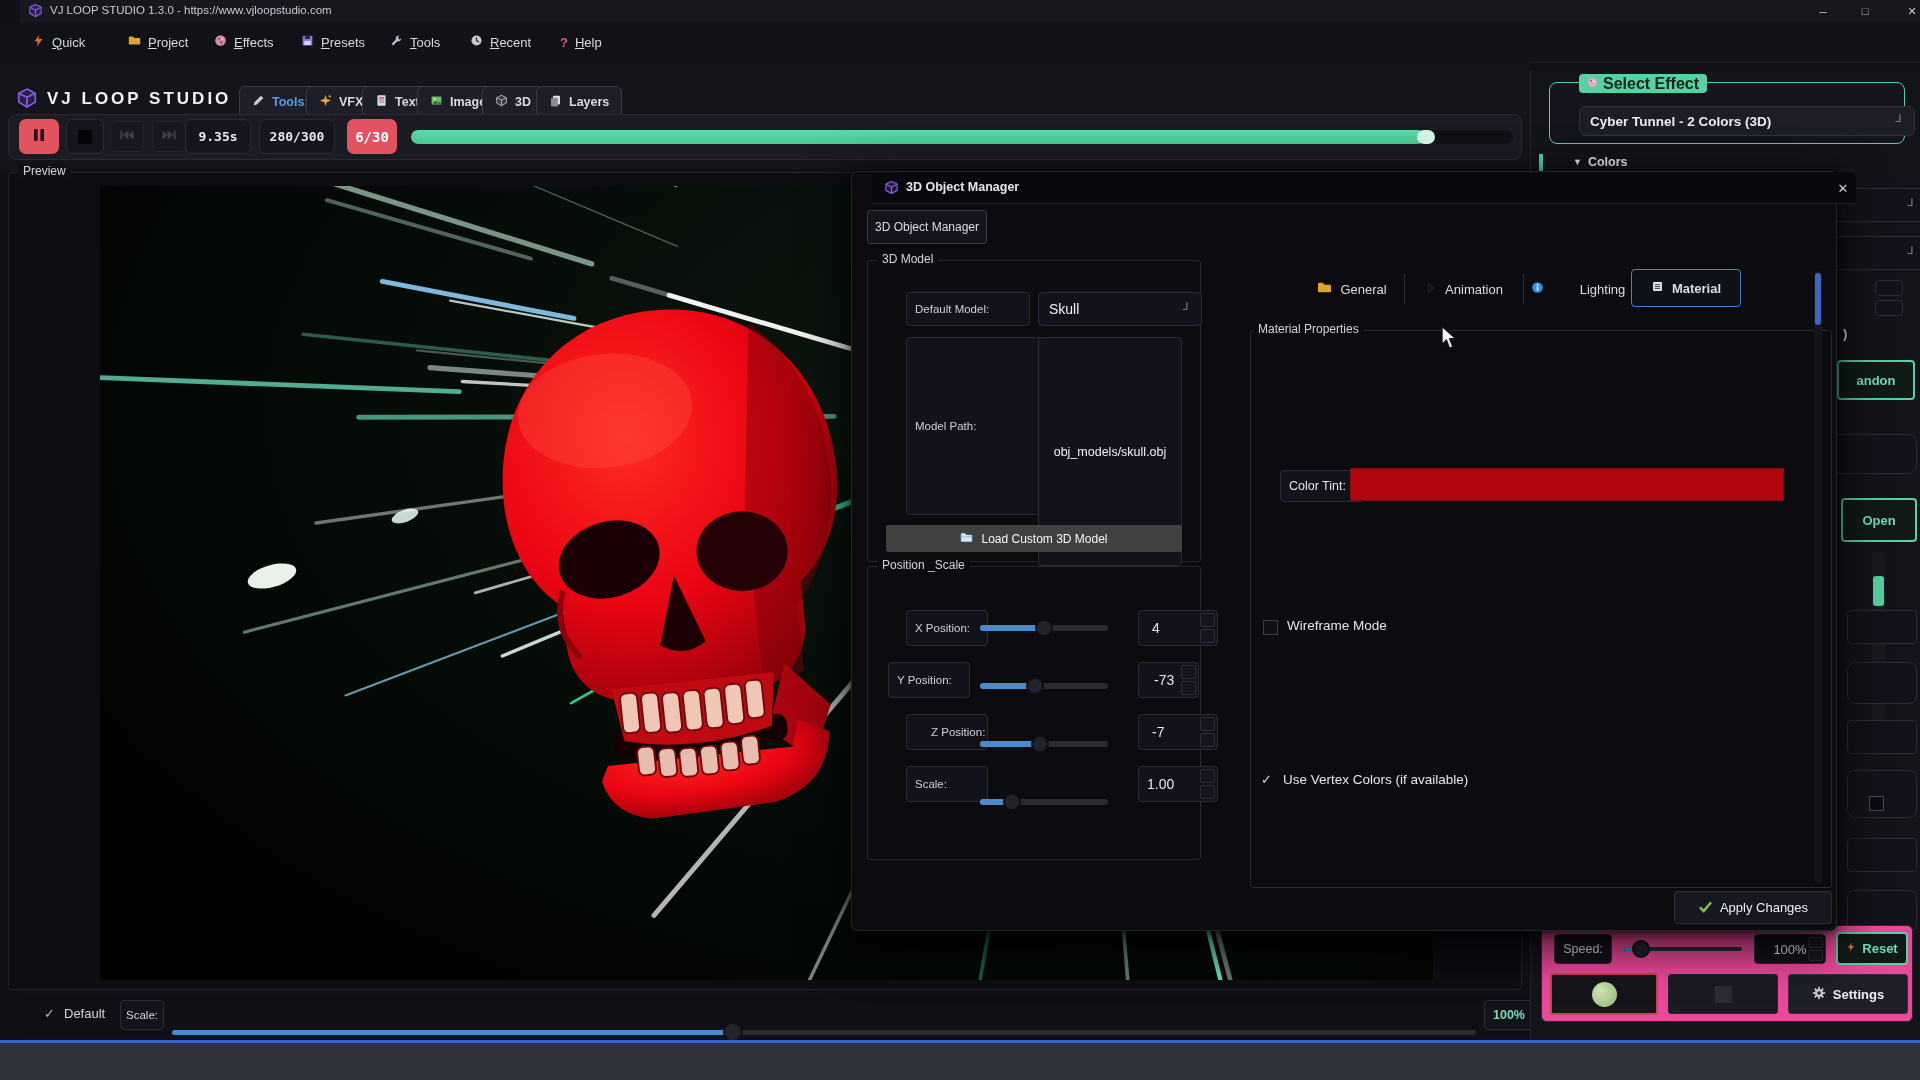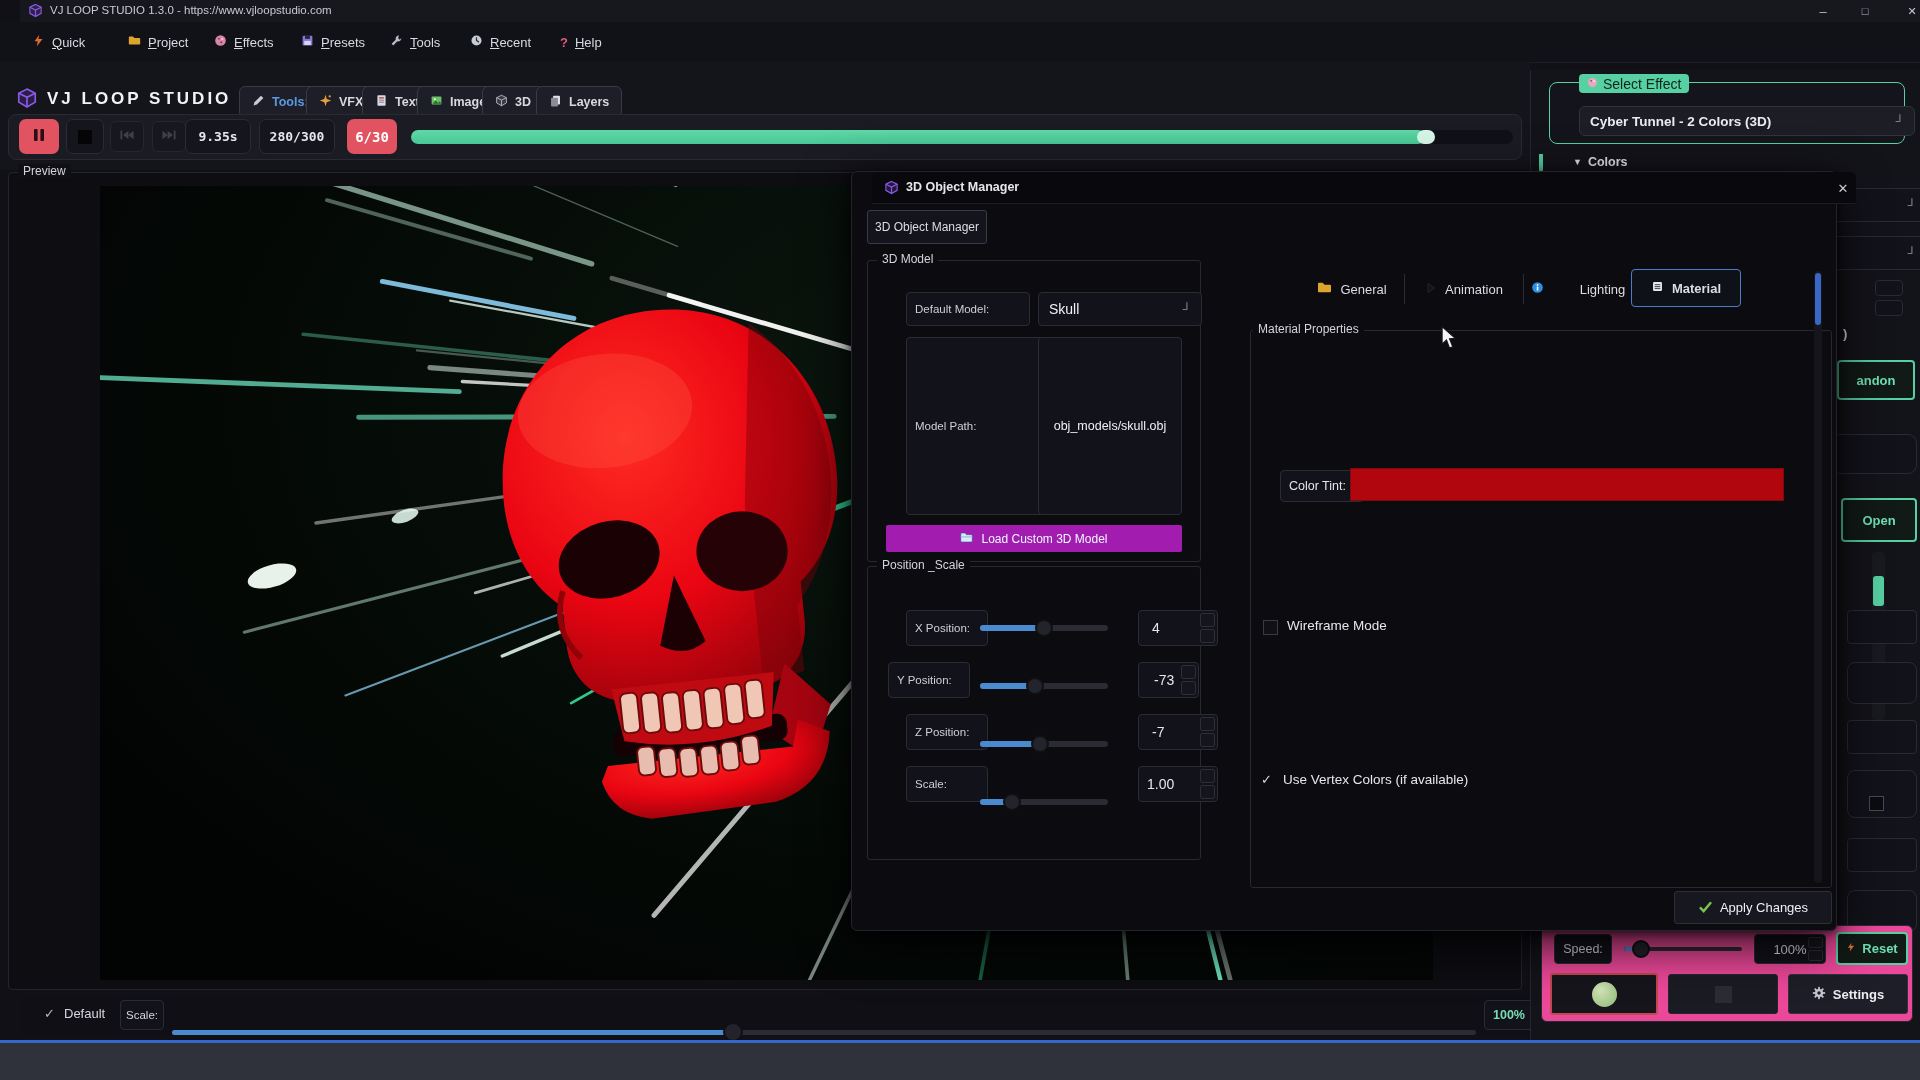--- a/index.html
+++ b/index.html
@@ -356,21 +356,21 @@
   </div>
 
   <div class="abs" style="left:1530px;top:70px;width:390px;height:970px;background:#13131a;border-left:1px solid #262630;box-sizing:border-box;">
     <div class="abs" style="left:18px;top:12px;width:356px;height:62px;border:1.5px solid #57d0a2;border-radius:8px;background:#14141c;box-sizing:border-box;"></div>
     <div class="abs flexc" style="left:28px;top:4px;height:19px;padding:0 8px;background:#57d0a2;border-radius:4px;gap:5px;">
       <span><svg width="11" height="11" viewBox="0 0 16 16">
             <circle cx="8" cy="8" r="6.5" fill="#e8a8c0"></circle>
             <circle cx="6" cy="5.7" r="1.2" fill="#8a3a5a"></circle>
             <circle cx="10.3" cy="6" r="1.2" fill="#fff"></circle>
           </svg></span>
-      <span style="font-size:14px;font-weight:normal;color:#0f241c;">Select Effect</span>
+      <span style="font-size:16px;font-weight:bold;color:#0f241c;">Select Effect</span>
     </div>
     <div class="abs flexc" style="left:28px;top:36px;width:336px;height:30px;background:#1d1d26;border:1px solid #32323c;border-radius:6px;padding:0 10px;box-sizing:border-box;justify-content:space-between;">
       <span style="font-size:13.5px;font-weight:bold;color:#eaeaf0;">Cyber Tunnel - 2 Colors (3D)</span>
       <span class="dd-arrow">┘</span>
     </div>
     <div class="abs" style="left:8px;top:84px;width:4px;height:20px;background:#57d0a2;"></div>
     <div class="abs flexc" style="left:22px;top:85px;gap:6px;">
       <span style="font-size:9px;color:#e0e0e8;">▼</span>
       <span style="font-size:12.5px;font-weight:bold;color:#e4e4ea;">Colors</span>
     </div>
@@ -473,24 +473,24 @@
       <div class="abs bx flexc lbl" style="left:18px;top:31px;width:124px;height:34px;padding-left:8px;">
         <span>Default Model:</span>
       </div>
       <div class="abs bx flexc" style="left:150px;top:31px;width:164px;height:34px;padding:12px 10px;justify-content:space-between;">
         <span style="font-size:14px;color:#f0f0f5;">Skull</span>
         <span class="dd-arrow">┘</span>
       </div>
       <div class="abs bx flexc lbl" style="left:18px;top:76px;width:146px;height:178px;padding-left:8px;">
         <span>Model Path:</span>
       </div>
-      <div class="abs bx ctr" style="left:170px;top:76px;width:144px;height:178px;">
+      <div class="abs bx ctr" style="left:170px;top:76px;width:144px;height:229px;">
         <span style="font-size:12.5px;color:#f0f0f5;text-align:center;">obj_models/skull.obj</span>
       </div>
-      <div class="abs ctr" style="left:18px;top:264px;width:296px;height:27px;background:#a21caf;border-radius:2px;gap:8px;">
+      <div class="abs ctr" style="left:18px;top:264px;width:296px;height:27px;background:#404040;border-radius:2px;gap:8px;">
         <span><svg width="13" height="11" viewBox="0 0 16 13">
               <path d="M1 2 Q1 1 2 1 H6 L8 3 H14 Q15 3 15 4 V11 Q15 12 14 12 H2 Q1 12 1 11 Z" fill="#dce9f8" stroke="#2a5a8a" stroke-width=".7"></path>
               <rect x="1" y="5" width="14" height="1.5" fill="#9cc0e8"></rect>
             </svg></span>
         <span style="font-size:12px;color:#f2f8ff;">Load Custom 3D Model</span>
       </div>
     </div>
 
     <div class="abs grp" style="left:15px;top:394px;width:332px;height:292px;">
       <span class="legend">Position _Scale</span>
@@ -518,21 +518,21 @@
           <div class="knob" style="left:43%;"></div>
         </div>
       <div class="abs bx flexc" style="left:250px;top:95px;width:61px;height:36px;padding-left:15px;">
           <span style="font-size:14px;">-73</span>
           <div class="spins">
             <div></div>
             <div></div>
           </div>
         </div>
 
-      <div class="abs bx flexc lbl" style="left:18px;top:147px;width:82px;height:36px;padding-left:8px;">
+      <div class="abs bx flexc lbl" style="left:18px;top:147px;width:82px;height:36px;padding-left:24px;">
           <span>Z Position:</span>
         </div>
       <div class="abs track" style="left:112px;top:162px;width:128px;height:6px;">
           <div class="fillb" style="width:47%;"></div>
           <div class="knob" style="left:47%;"></div>
         </div>
       <div class="abs bx flexc" style="left:250px;top:147px;width:80px;height:36px;padding-left:13px;">
           <span style="font-size:14px;">-7</span>
           <div class="spins">
             <div></div>

